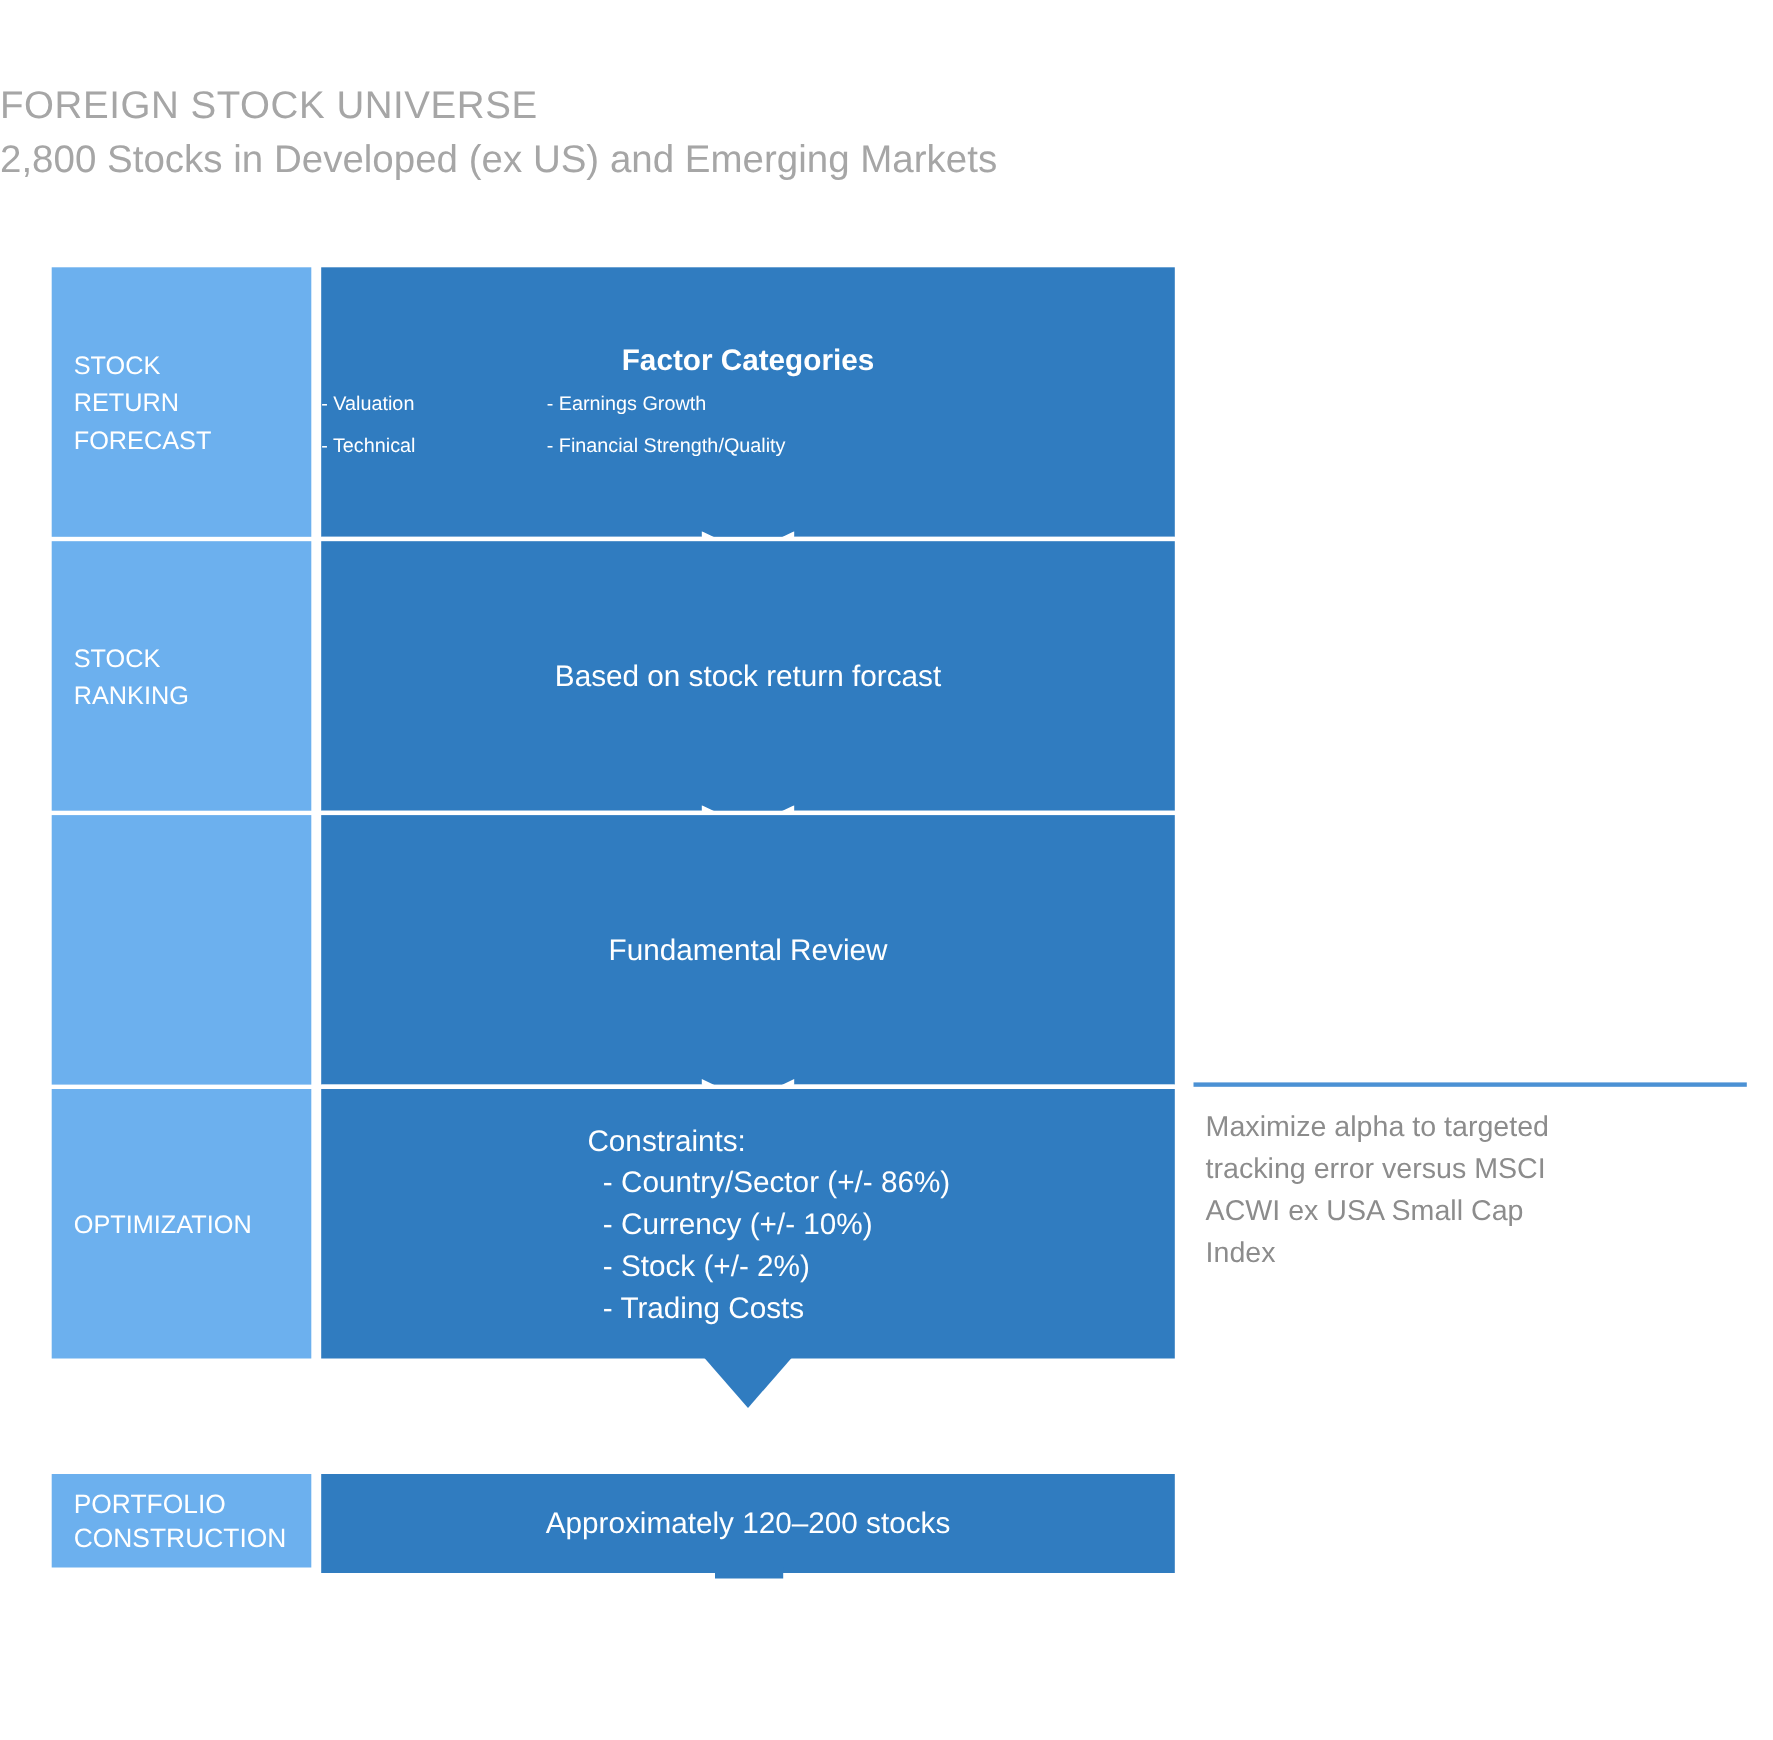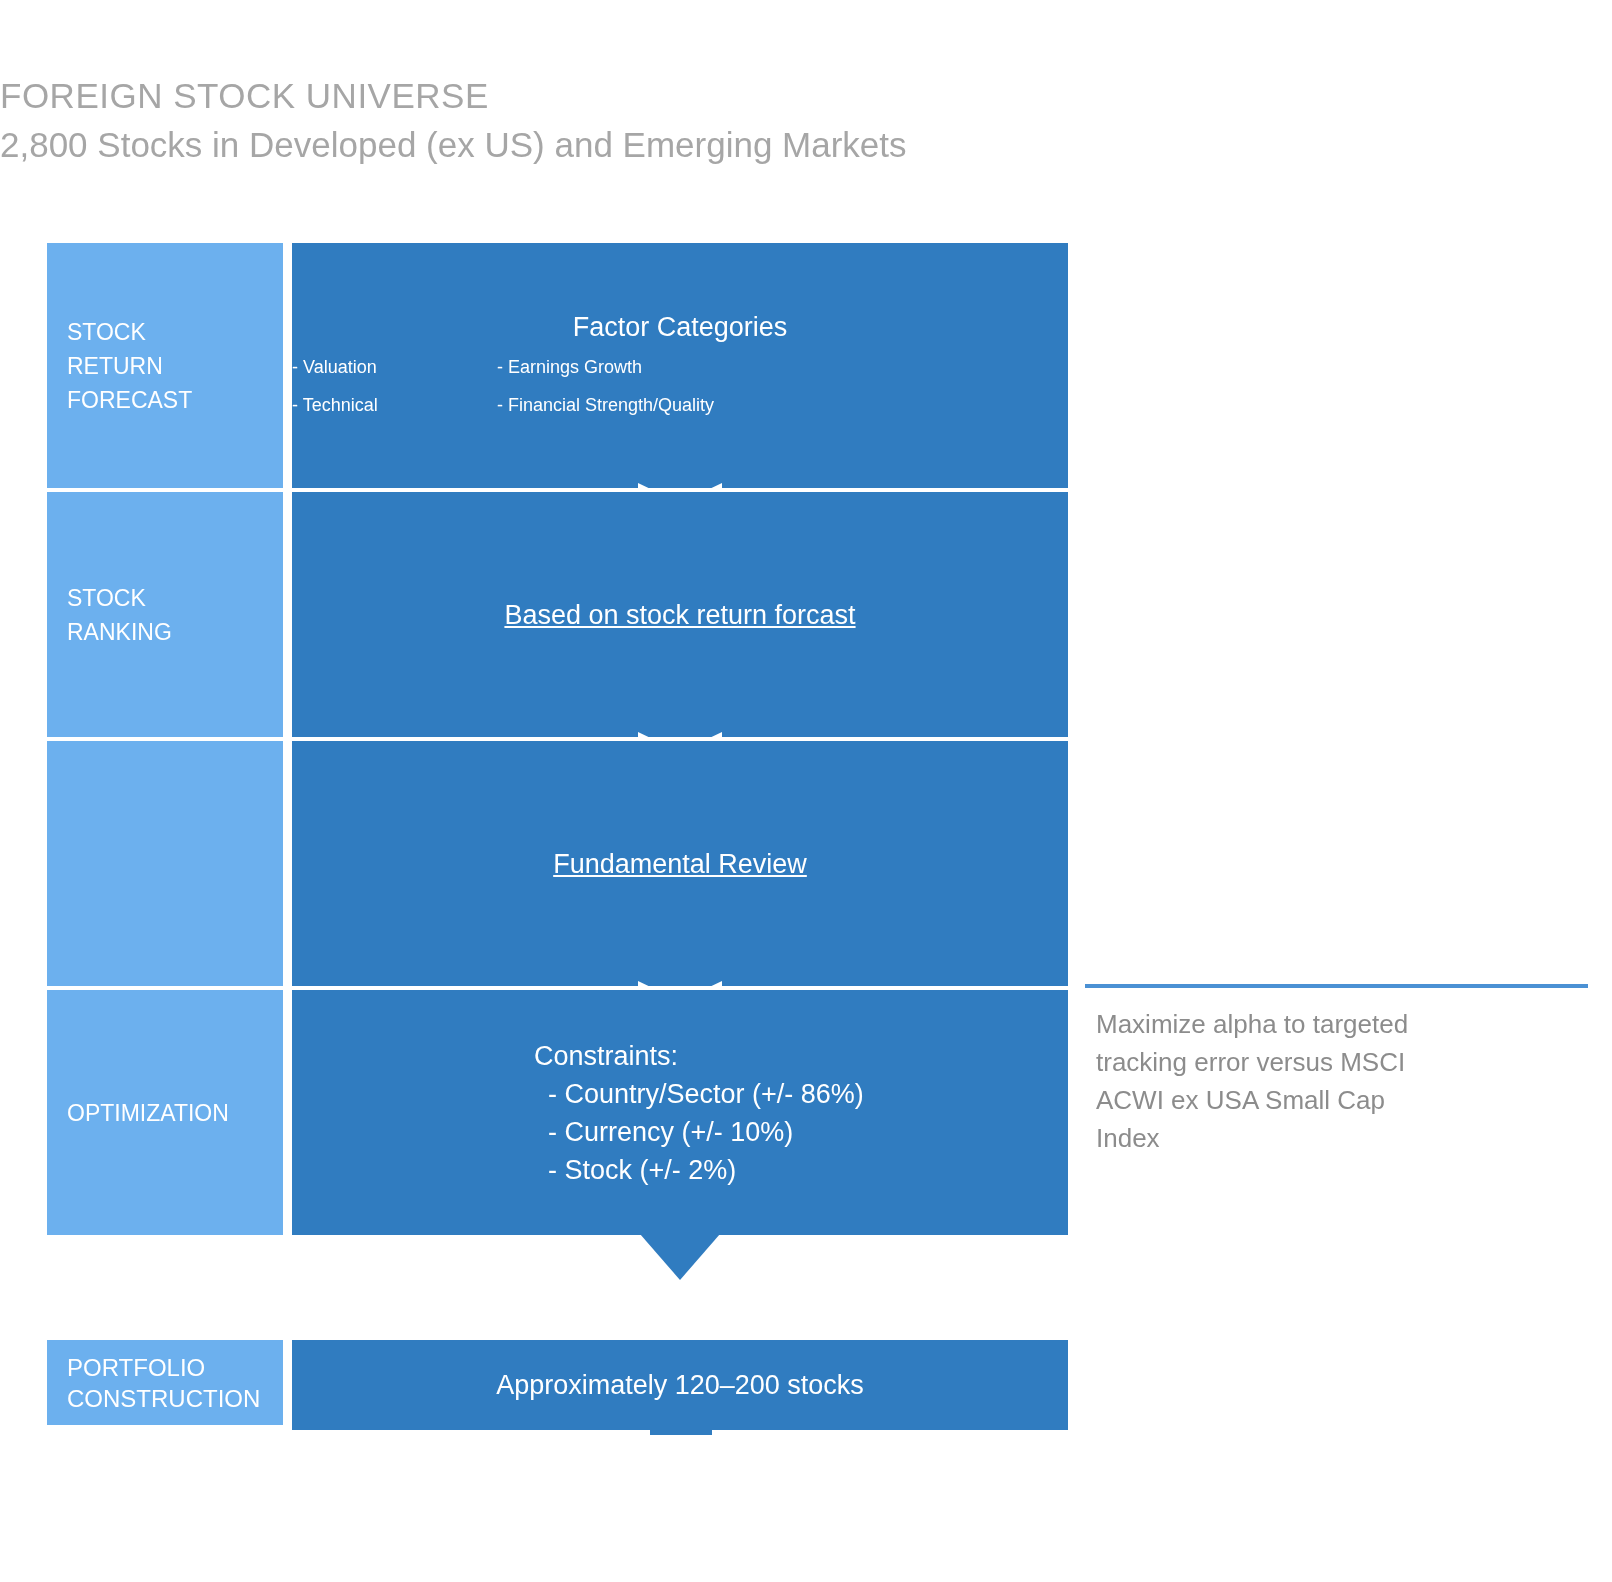--- a/index.html
+++ b/index.html
@@ -90,36 +90,35 @@
   }
   .chevron svg { display: block; }
 
   
   #factor-wrap {
     width: 100%;
     text-align: center;
   }
   #factor-title {
     font-size: 27px;
-    font-weight: normal;
+    font-weight: bold;
     line-height: 38px;
     margin-bottom: 2px;
   }
   .factor-row {
     display: flex;
     font-size: 18px;
     line-height: 38px;
   }
   .factor-col-a { width: 205px; text-align: left; }
   .factor-col-b { width: 390px; text-align: left; }
 
   .simple-line {
     font-size: 27px;
     line-height: 36px;
-    text-decoration: underline;
   }
 
   
   #constraints-wrap {
     width: 100%;
     padding-left: 242px;
     box-sizing: border-box;
     text-align: left;
     font-size: 27px;
     line-height: 38px;
@@ -231,20 +230,21 @@
     <path d="M346 5 L388 28 L430 5 L430 0 L388 20 L346 0 Z" fill="#ffffff"></path>
   </svg>
 </div>
 
 <div class="content-box" id="content-optim">
   <div id="constraints-wrap">
     <div>Constraints:</div>
     <div class="c-item">- Country/Sector (+/- 86%)</div>
     <div class="c-item">- Currency (+/- 10%)</div>
     <div class="c-item">- Stock (+/- 2%)</div>
+    <div class="c-item">- Trading Costs</div>
   </div>
 </div>
 
 <div style="position:absolute;left:292px;top:1234px;width:776px;height:60px;">
   <svg width="776" height="60" viewBox="0 0 776 60">
     <path d="M348 0 L428 0 L388 46 Z" fill="#307cc0"></path>
   </svg>
 </div>
 
 <div class="content-box" id="content-portfolio">

